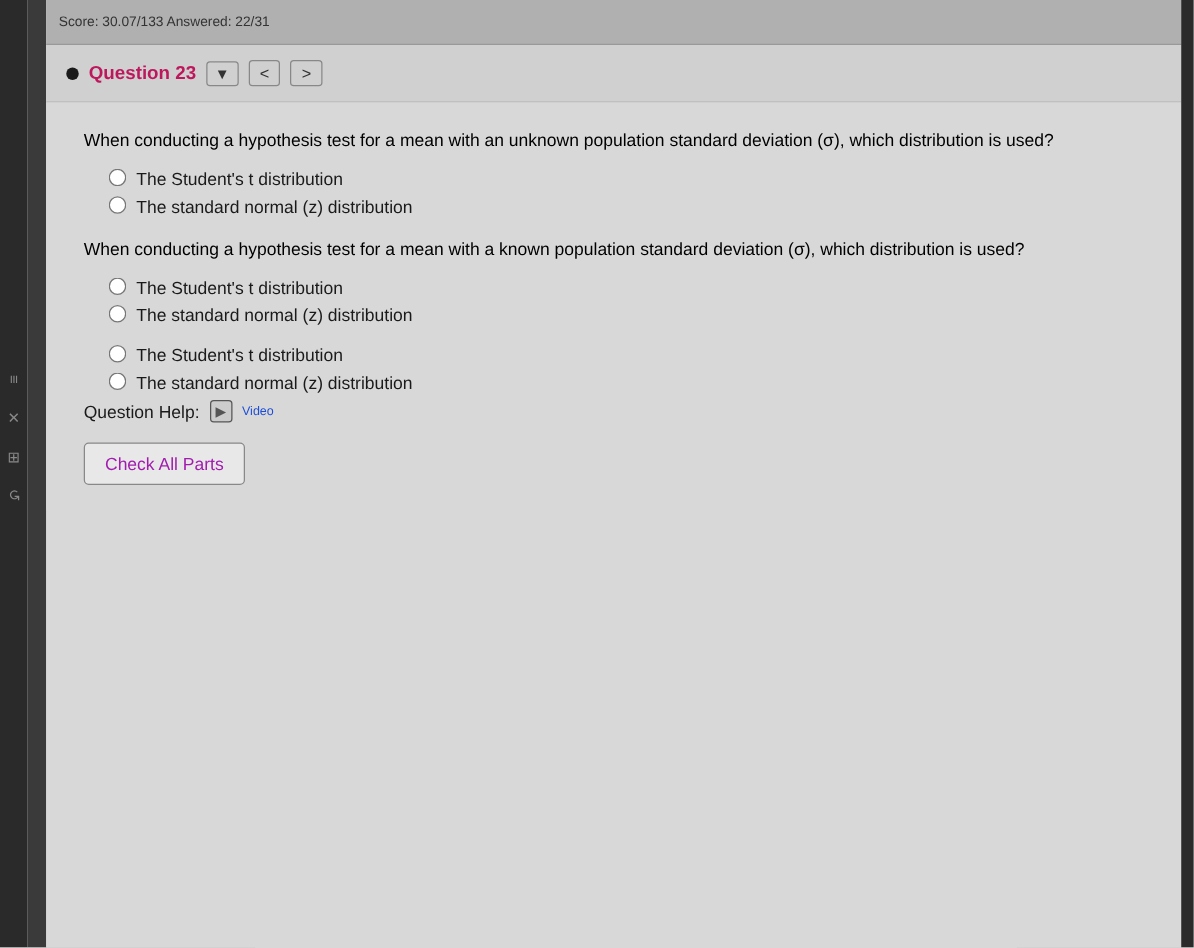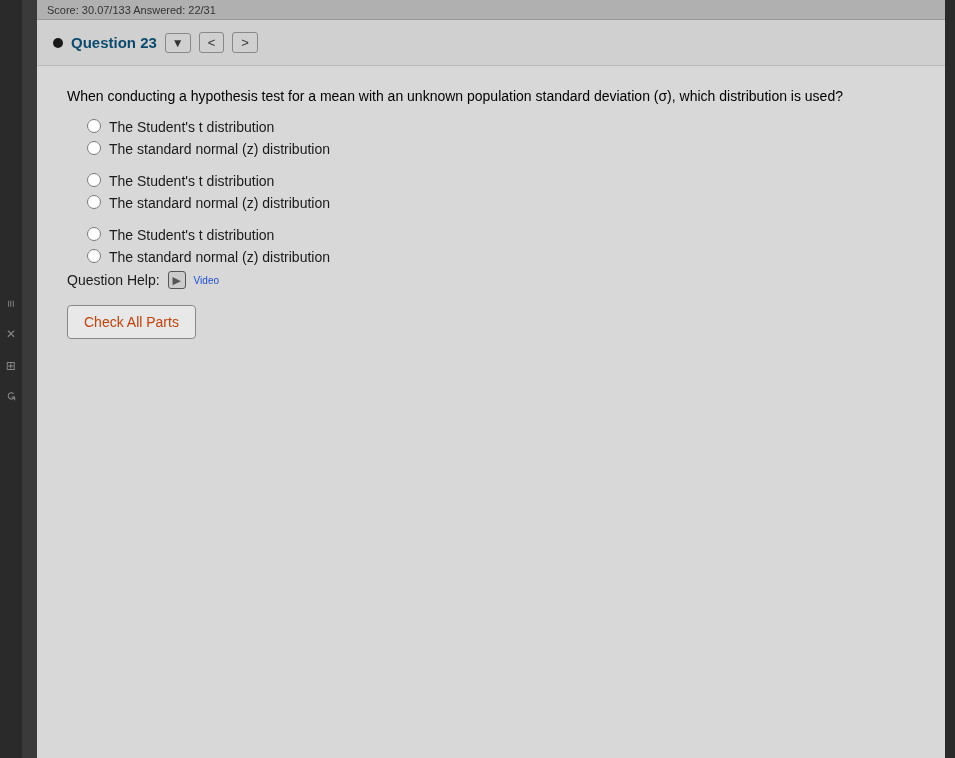--- a/index.html
+++ b/index.html
@@ -47,21 +47,21 @@
 
     .main-content {
       flex: 1;
       background-color: #c8c8c8;
       display: flex;
       flex-direction: column;
     }
 
     .top-bar {
       background-color: #b0b0b0;
-      height: 20px;
+      height: 36px;
       display: flex;
       align-items: center;
       padding: 0 10px;
       font-size: 11px;
       color: #333;
       border-bottom: 1px solid #999;
     }
 
     .question-container {
       background-color: #d8d8d8;
@@ -82,21 +82,21 @@
       width: 10px;
       height: 10px;
       background-color: #1a1a1a;
       border-radius: 50%;
       flex-shrink: 0;
     }
 
     .question-label {
       font-size: 15px;
       font-weight: bold;
-      color: #0c4a6e;
+      color: #be185d;
     }
 
     .dropdown-btn {
       background: none;
       border: 1px solid #888;
       border-radius: 3px;
       padding: 2px 6px;
       cursor: pointer;
       font-size: 12px;
       color: #333;
@@ -179,21 +179,21 @@
       font-size: 10px;
     }
 
     .check-all-btn {
       background-color: #e8e8e8;
       border: 1px solid #888;
       border-radius: 4px;
       padding: 8px 16px;
       font-size: 14px;
       cursor: pointer;
-      color: #c2410c;
+      color: #a21caf;
       font-weight: normal;
     }
 
     .right-sidebar {
       width: 10px;
       background-color: #2a2a2a;
       height: 758px;
       flex-shrink: 0;
     }
   </style>
@@ -235,20 +235,21 @@
           <span>The Student's t distribution</span>
         </label>
         <label class="option-item">
           <input type="radio" name="q1" style="">
           <span>The standard normal (z) distribution</span>
         </label>
       </div>
 
       
       <div class="section-divider"></div>
+      <div class="question-text">When conducting a hypothesis test for a mean with a known population standard deviation (σ), which distribution is used?</div>
       <div class="options-group">
         <label class="option-item">
           <input type="radio" name="q2" style="">
           <span>The Student's t distribution</span>
         </label>
         <label class="option-item">
           <input type="radio" name="q2" style="">
           <span>The standard normal (z) distribution</span>
         </label>
       </div>

